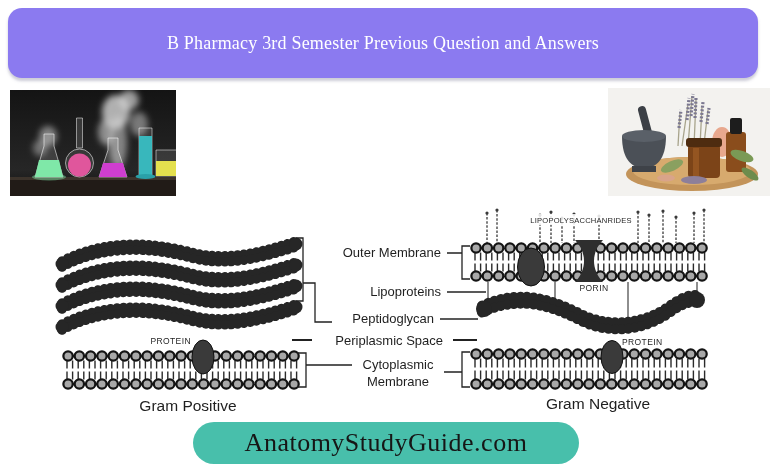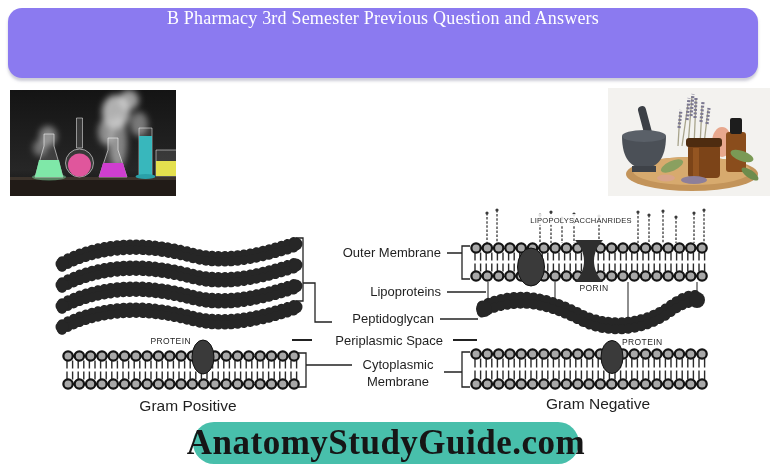--- a/index.html
+++ b/index.html
@@ -3,41 +3,41 @@
 <meta charset="utf-8">
 <style>
   html,body{margin:0;padding:0}
   body{
     width:775px;height:472px;position:relative;background:#ffffff;
     font-family:"Liberation Sans", sans-serif;overflow:hidden;
   }
   .header{
     position:absolute;left:8px;top:8px;width:750px;height:70px;
     background:#8b7af0;border-radius:14px;
-    display:flex;flex-direction:column;justify-content:flex-start;align-items:center;gap:3px;
+    display:flex;flex-direction:column;justify-content:center;align-items:center;gap:3px;
     box-shadow:0 3px 3px rgba(110,110,140,.35);
   }
   .header-title{font-family:"Liberation Serif",serif;font-size:18px;color:#ffffff;letter-spacing:.2px}
   .header-sub{font-family:"Liberation Serif",serif;font-size:16px;color:#ef9a50;letter-spacing:.3px}
   .photo{position:absolute;display:block}
   .photo-left{left:10px;top:90px}
   .photo-right{left:608px;top:88px}
   .diagram{position:absolute;left:0;top:200px}
   .diagram text{font-family:"Liberation Sans",sans-serif;fill:#1f1f1f}
   .lbl{font-size:13px}
   .small{font-size:8.5px;letter-spacing:.4px;fill:#2f2f2f}
   .tiny{font-size:7.6px;letter-spacing:.2px;fill:#2f2f2f}
   .caption{font-size:15.5px;fill:#2c2c2c}
   .footer{
     position:absolute;left:193px;top:422px;width:386px;height:42px;
     background:#48bfab;border-radius:22px;
     display:flex;align-items:center;justify-content:center;
   }
   .footer-text{
-    font-family:"Liberation Serif",serif;font-weight:bold;font-size:35px;
+    font-family:"Liberation Serif",serif;font-weight:normal;font-size:26px;
     color:#161616;letter-spacing:.5px;
   }
 </style>
 </head>
 <body>
 
 <div class="header">
   <div class="header-title">B Pharmacy 3rd Semester Previous Question and Answers</div>
 </div>
 

